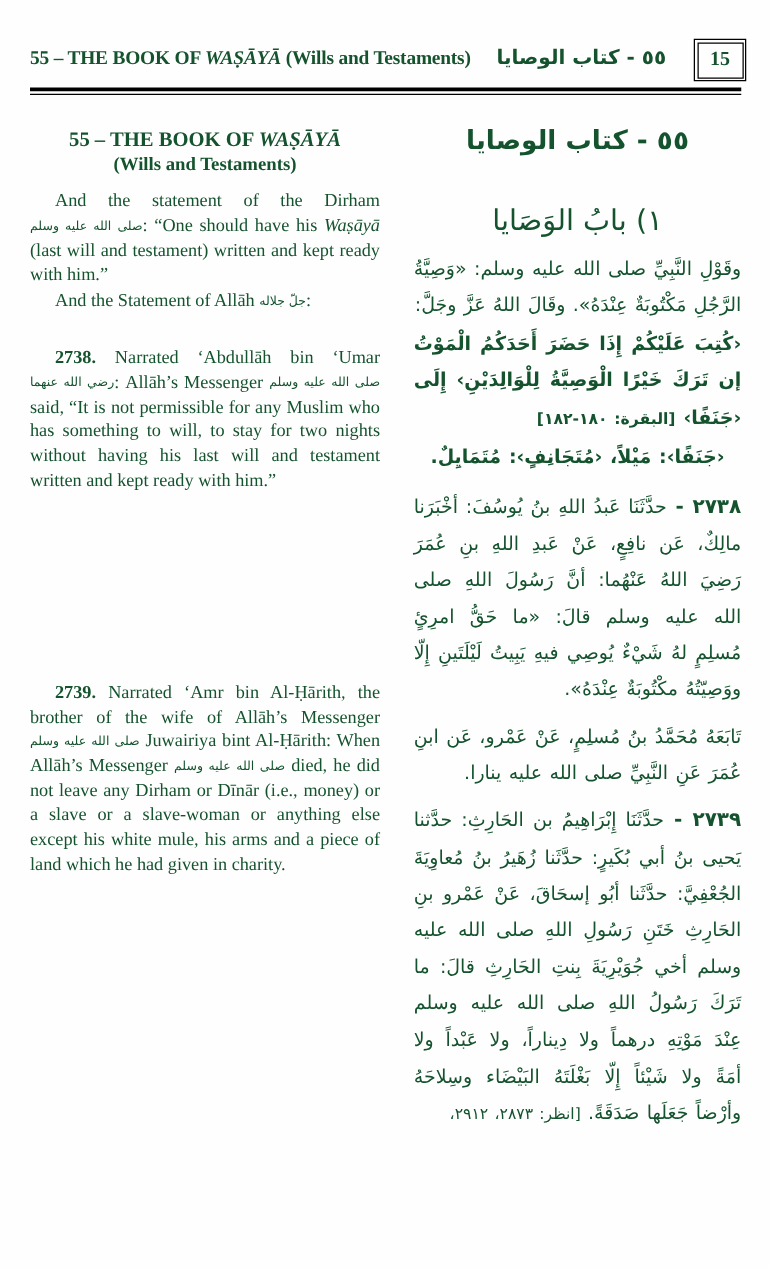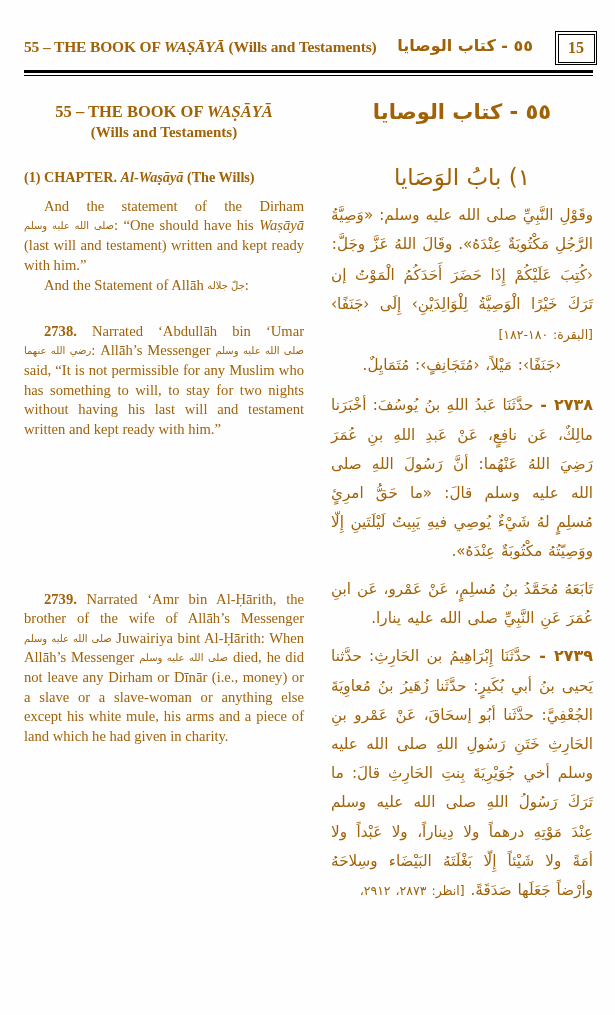--- a/index.html
+++ b/index.html
@@ -6,21 +6,21 @@
     margin: 0;
     padding: 0;
     background: #ffffff;
   }
   .page {
     position: relative;
     width: 615px;
     height: 1015px;
     background: #fefefe;
     font-family: "Liberation Serif", "DejaVu Serif", serif;
-    color: #a16207;
+    color: #14532d;
     overflow: hidden;
     box-sizing: border-box;
   }
 
   
   .running-head {
     position: absolute;
     left: 0; right: 0;
     top: 38px;
     height: 30px;
@@ -165,21 +165,21 @@
   }
   .ar-body {
     font-size: 15.2px;
     line-height: 1.92;
     text-align: justify;
     text-align-last: right;
     margin-top: 6px;
     word-spacing: 1px;
   }
   .ar-body.center-last { text-align-last: center; }
-  .ar-body.tight { margin-top: 2px; }
+  .ar-body.tight { margin-top: 2px; font-weight: bold; }
   .ar-num {
     font-weight: bold;
     font-size: 16px;
   }
   .ar-ref {
     font-size: 12.5px;
   }
   .ar-ref-line {
     font-size: 12.5px;
     text-align: left;
@@ -200,21 +200,20 @@
     </div>
   </div>
   <div class="rule-thick"></div>
   <div class="rule-thin"></div>
 
   <div class="col-en">
 
     <div class="book-title"><span>55 – THE BOOK OF </span><span class="ital">WAṢĀYĀ</span></div>
     <div class="book-subtitle">(Wills and Testaments)</div>
 
-    <div class="chapter-head"><span>(1) CHAPTER. </span><span class="ital">Al-Waṣāyā</span><span> (The Wills)</span></div>
 
     <div class="para indent"><span>And the statement of the Dirham </span><span class="sym-sm">صلى الله عليه وسلم</span><span>: “One should have his </span><span class="ital">Waṣāyā</span><span> (last will and testament) written and kept ready with him.”</span></div>
 
     <div class="para indent" style="margin-top:1px"><span>And the Statement of Allāh </span><span class="sym-sm">جلّ جلاله</span><span>:</span></div>
 
 
     <div class="para indent" style="margin-top:26px"><span class="num">2738.</span><span> Narrated ‘Abdullāh bin ‘Umar </span><span class="sym-sm">رضي الله عنهما</span><span>: Allāh’s Messenger </span><span class="sym-sm">صلى الله عليه وسلم</span><span> said, “It is not permissible for any Muslim who has something to will, to stay for two nights without having his last will and testament written and kept ready with him.”</span></div>
 
     <div class="para indent gap-2739"><span class="num">2739.</span><span> Narrated ‘Amr bin Al-Ḥārith, the brother of the wife of Allāh’s Messenger </span><span class="sym-sm">صلى الله عليه وسلم</span><span> Juwairiya bint Al-Ḥārith: When Allāh’s Messenger </span><span class="sym-sm">صلى الله عليه وسلم</span><span> died, he did not leave any Dirham or Dīnār (i.e., money) or a slave or a slave-woman or anything else except his white mule, his arms and a piece of land which he had given in charity.</span></div>
 

